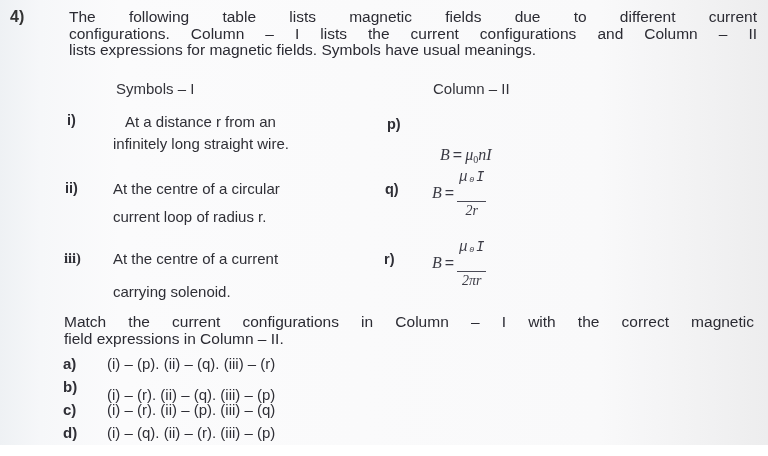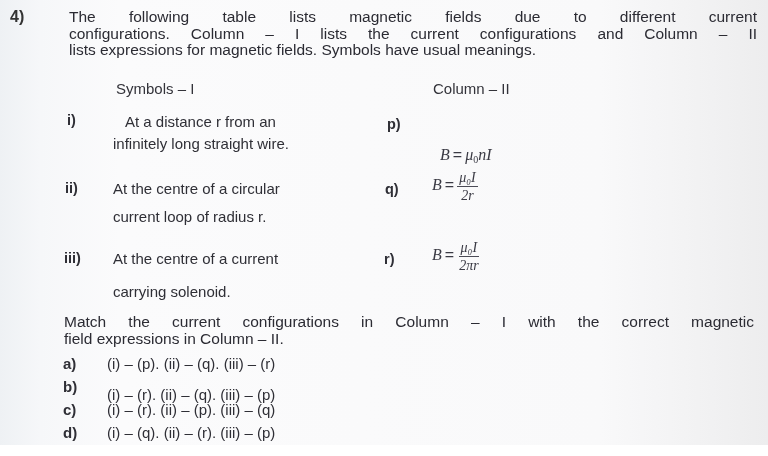--- a/index.html
+++ b/index.html
@@ -57,21 +57,21 @@
       display: inline-flex;
       flex-direction: column;
       align-items: center;
       vertical-align: middle;
       font-family: "Liberation Serif", serif;
       font-style: italic;
       font-size: 14px;
       line-height: 15px;
       color: #3a3a44;
     }
-    .frac .num { padding: 0 2px 1px 2px; border-bottom: 1px solid #4a4a55; }
+    .frac .num { padding: 0 2px 16px 2px; border-bottom: 1px solid #4a4a55; font-family: Liberation Mono, monospace; }
     .frac .den { padding: 1px 2px 0 2px; }
     .eq { font-style: normal; font-family: "Liberation Sans", sans-serif; margin: 0 3px; }
     .sub { font-size: 10px; vertical-align: -3px; font-style: normal; }
     .match {
       position: absolute;
       left: 64px; top: 313px;
       width: 690px;
       font-size: 15.5px;
       line-height: 17px;
       color: #2b2b33;
@@ -115,21 +115,21 @@
   <div class="abs text" style="left:113px; top:208px;">current loop of radius r.</div>
 
   <div class="abs label" style="left:385px; top:181px;">q)</div>
   <div class="abs math" style="left:432px; top:170px;">
     <span>B</span><span class="eq">=</span><span class="frac">
         <span class="num">μ₀I</span>
         <span class="den">2r</span>
       </span>
   </div>
 
-  <div class="abs label" style="left:64px; top:250px;">iii)</div>
+  <div class="abs label" style="left:64px; top:250px;font-family:Liberation Serif, serif;">iii)</div>
   <div class="abs text" style="left:113px; top:250px;">At the centre of a current</div>
   <div class="abs text" style="left:113px; top:283px;">carrying solenoid.</div>
 
   <div class="abs label" style="left:384px; top:251px;">r)</div>
   <div class="abs math" style="left:432px; top:240px;">
     <span>B</span><span class="eq">=</span><span class="frac">
         <span class="num">μ₀I</span>
         <span class="den">2πr</span>
       </span>
   </div>

